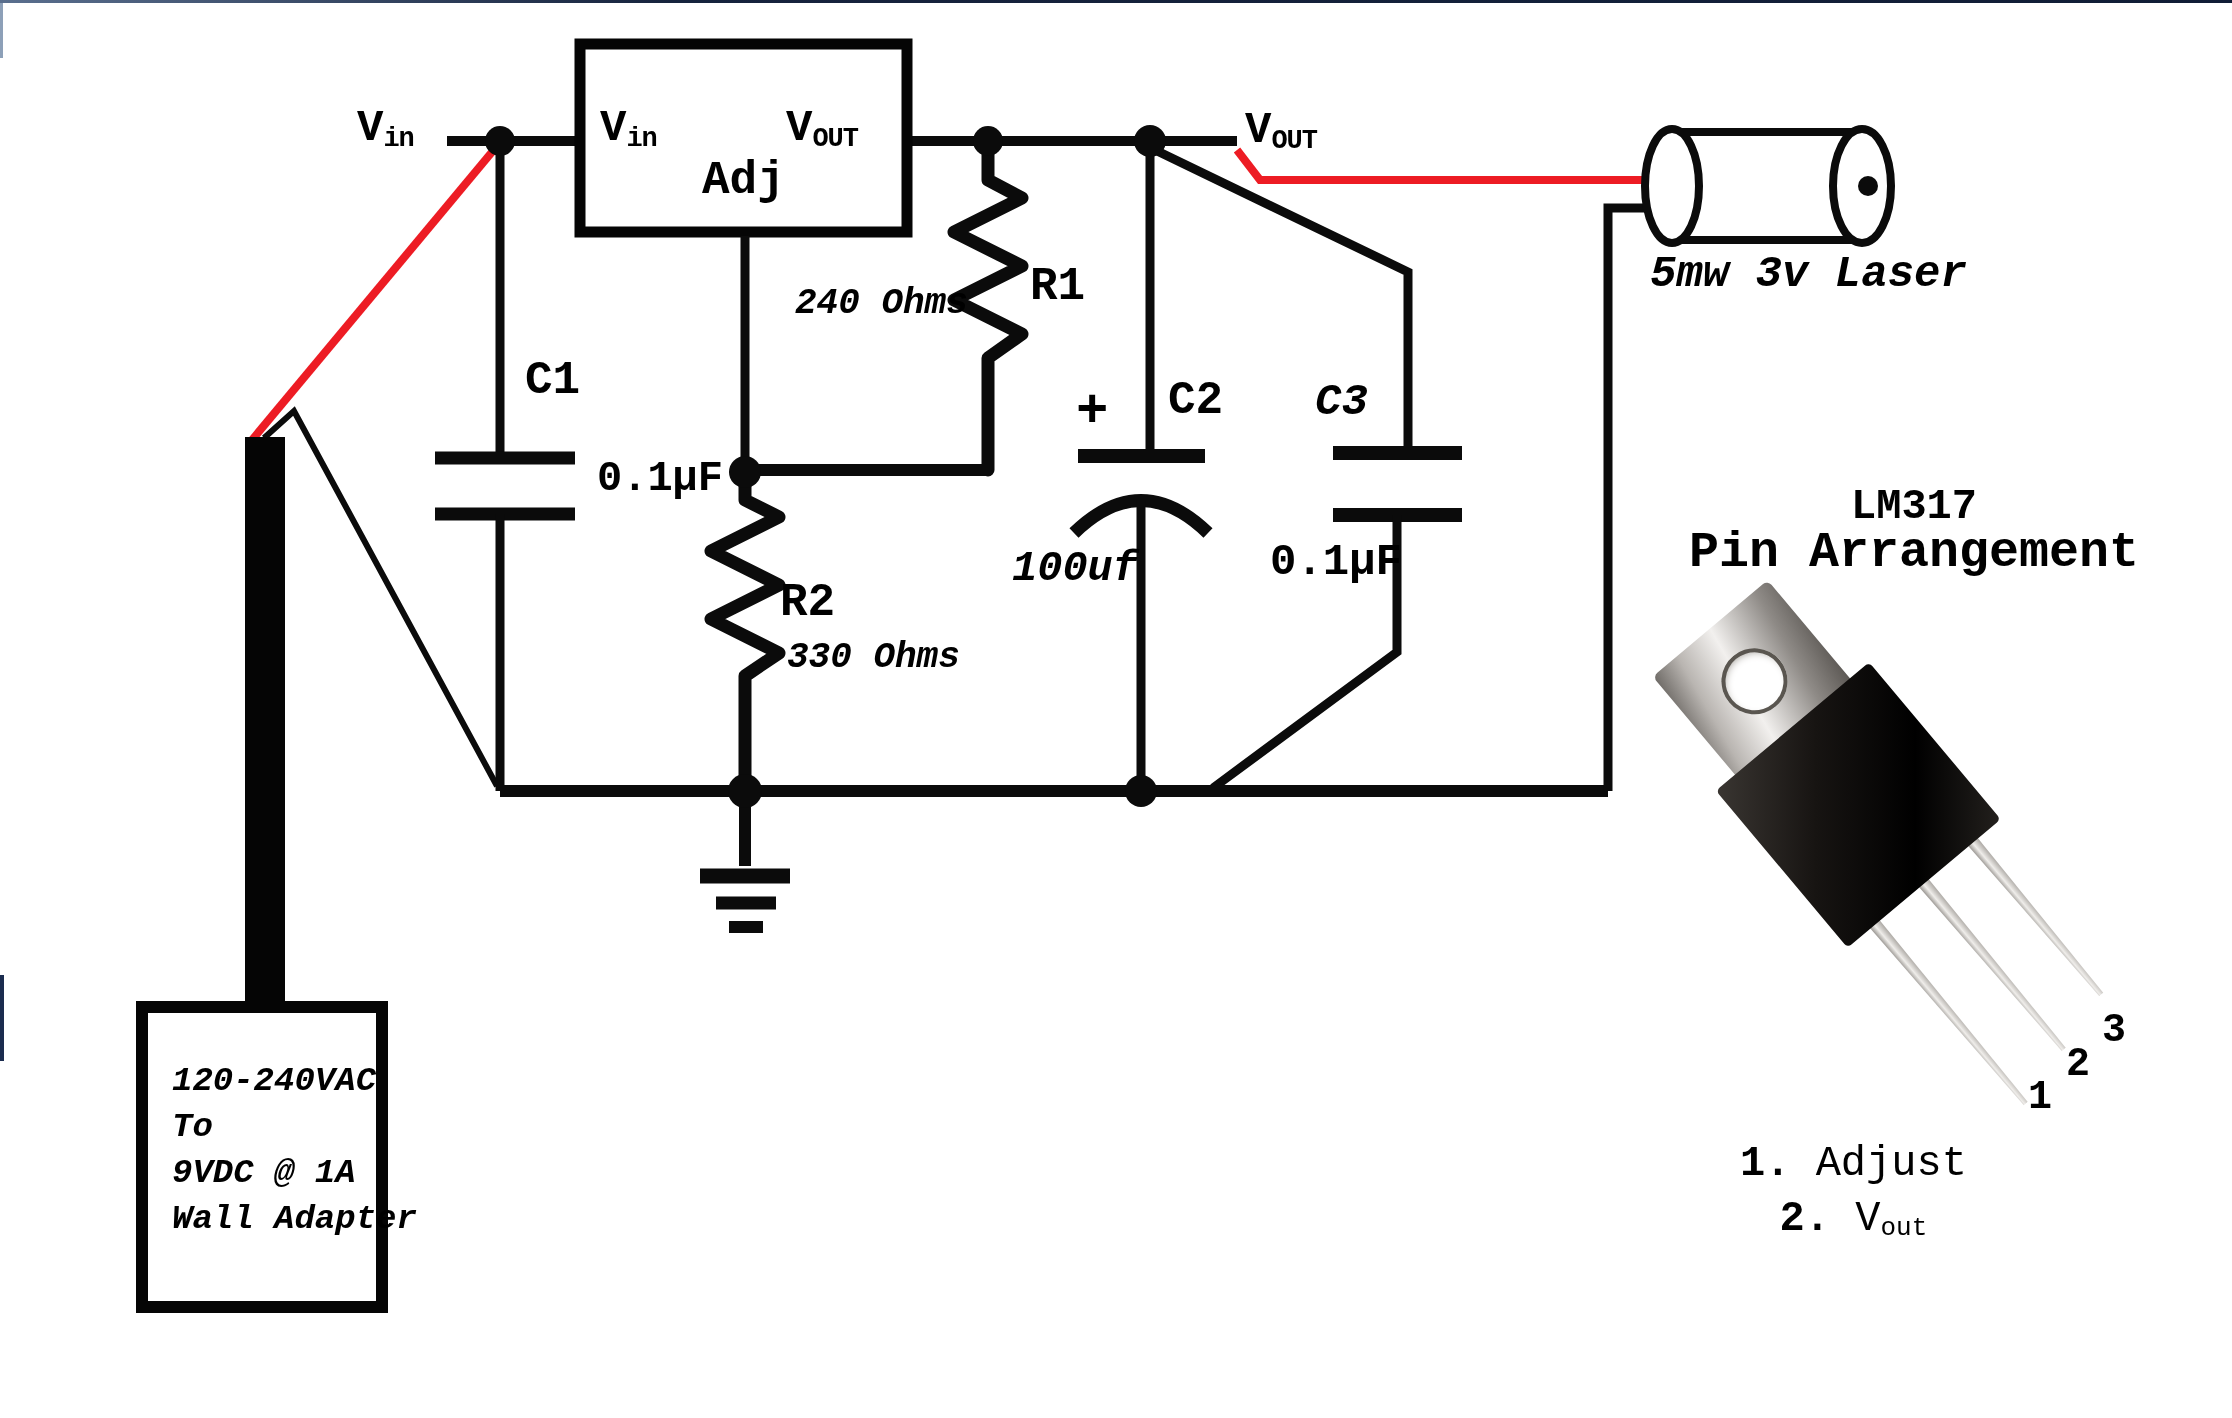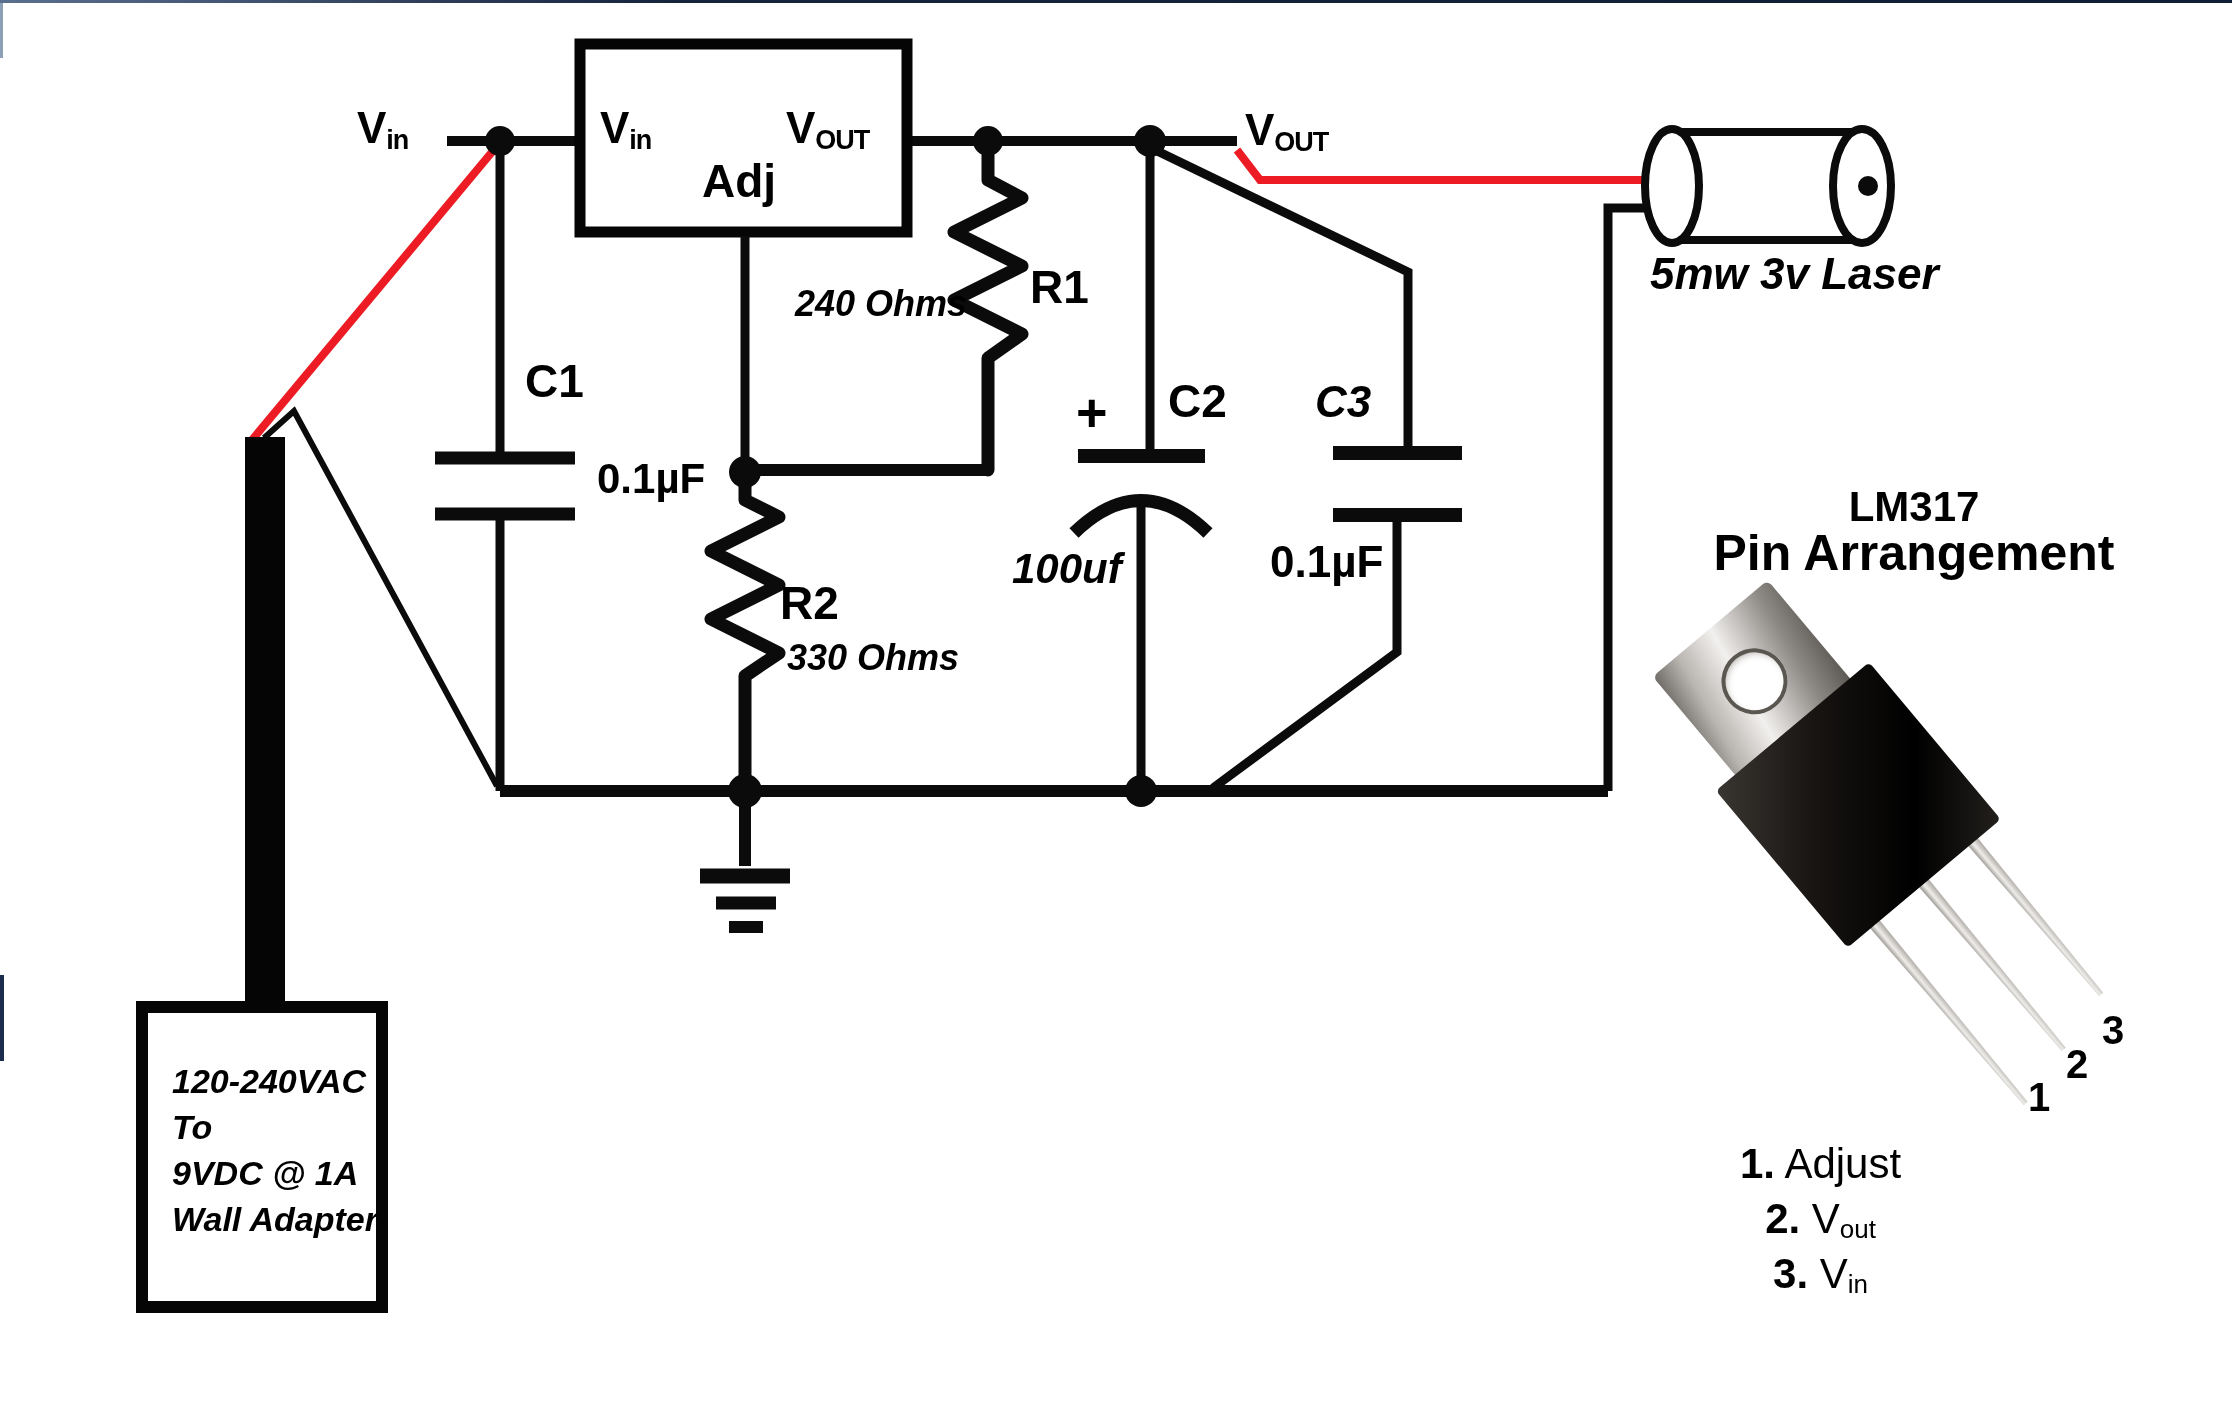--- a/index.html
+++ b/index.html
@@ -1,18 +1,18 @@
 <!DOCTYPE html>
 <html><head>
 <meta charset="utf-8">
 <style>
   html,body{margin:0;padding:0;background:#fff;}
   #stage{
     position:relative;width:2232px;height:1418px;background:#ffffff;overflow:hidden;
-    font-family:Liberation Sans, sans-serif;color:#000;
+    font-family:Liberation Mono, monospace;color:#000;
   }
   #circuit-svg{position:absolute;left:0;top:0;}
   .lbl{position:absolute;line-height:1;white-space:nowrap;}
   .b{font-weight:bold;}
   .bi{font-weight:bold;font-style:italic;}
   .vmain{font-weight:bold;font-size:44px;}
   .vsub{font-weight:bold;font-size:27px;position:relative;top:6px;letter-spacing:-1px;}
   .comp-name{font-weight:bold;font-size:46px;}
   .comp-val{font-weight:bold;font-size:42px;}
   .ohms{font-weight:bold;font-style:italic;font-size:36px;}
@@ -175,18 +175,15 @@
   <div class="pin-digit" style="left:2066px;top:1042px;">2</div>
   <div class="pin-digit" style="left:2102px;top:1008px;">3</div>
 
   <div class="lbl" style="left:1740px;top:1143px;">
     <div class="pin-item">
       <span class="pin-num">1.</span><span> Adjust</span><span class="pin-sub"></span>
     </div>
     <div class="pin-item">
       <span class="pin-num">2.</span><span> V</span><span class="pin-sub">out</span>
     </div>
-    <div class="pin-item">
-      <span class="pin-num">3.</span><span> V</span><span class="pin-sub">in</span>
-    </div>
   </div>
 
 </div>
 
 </body></html>

